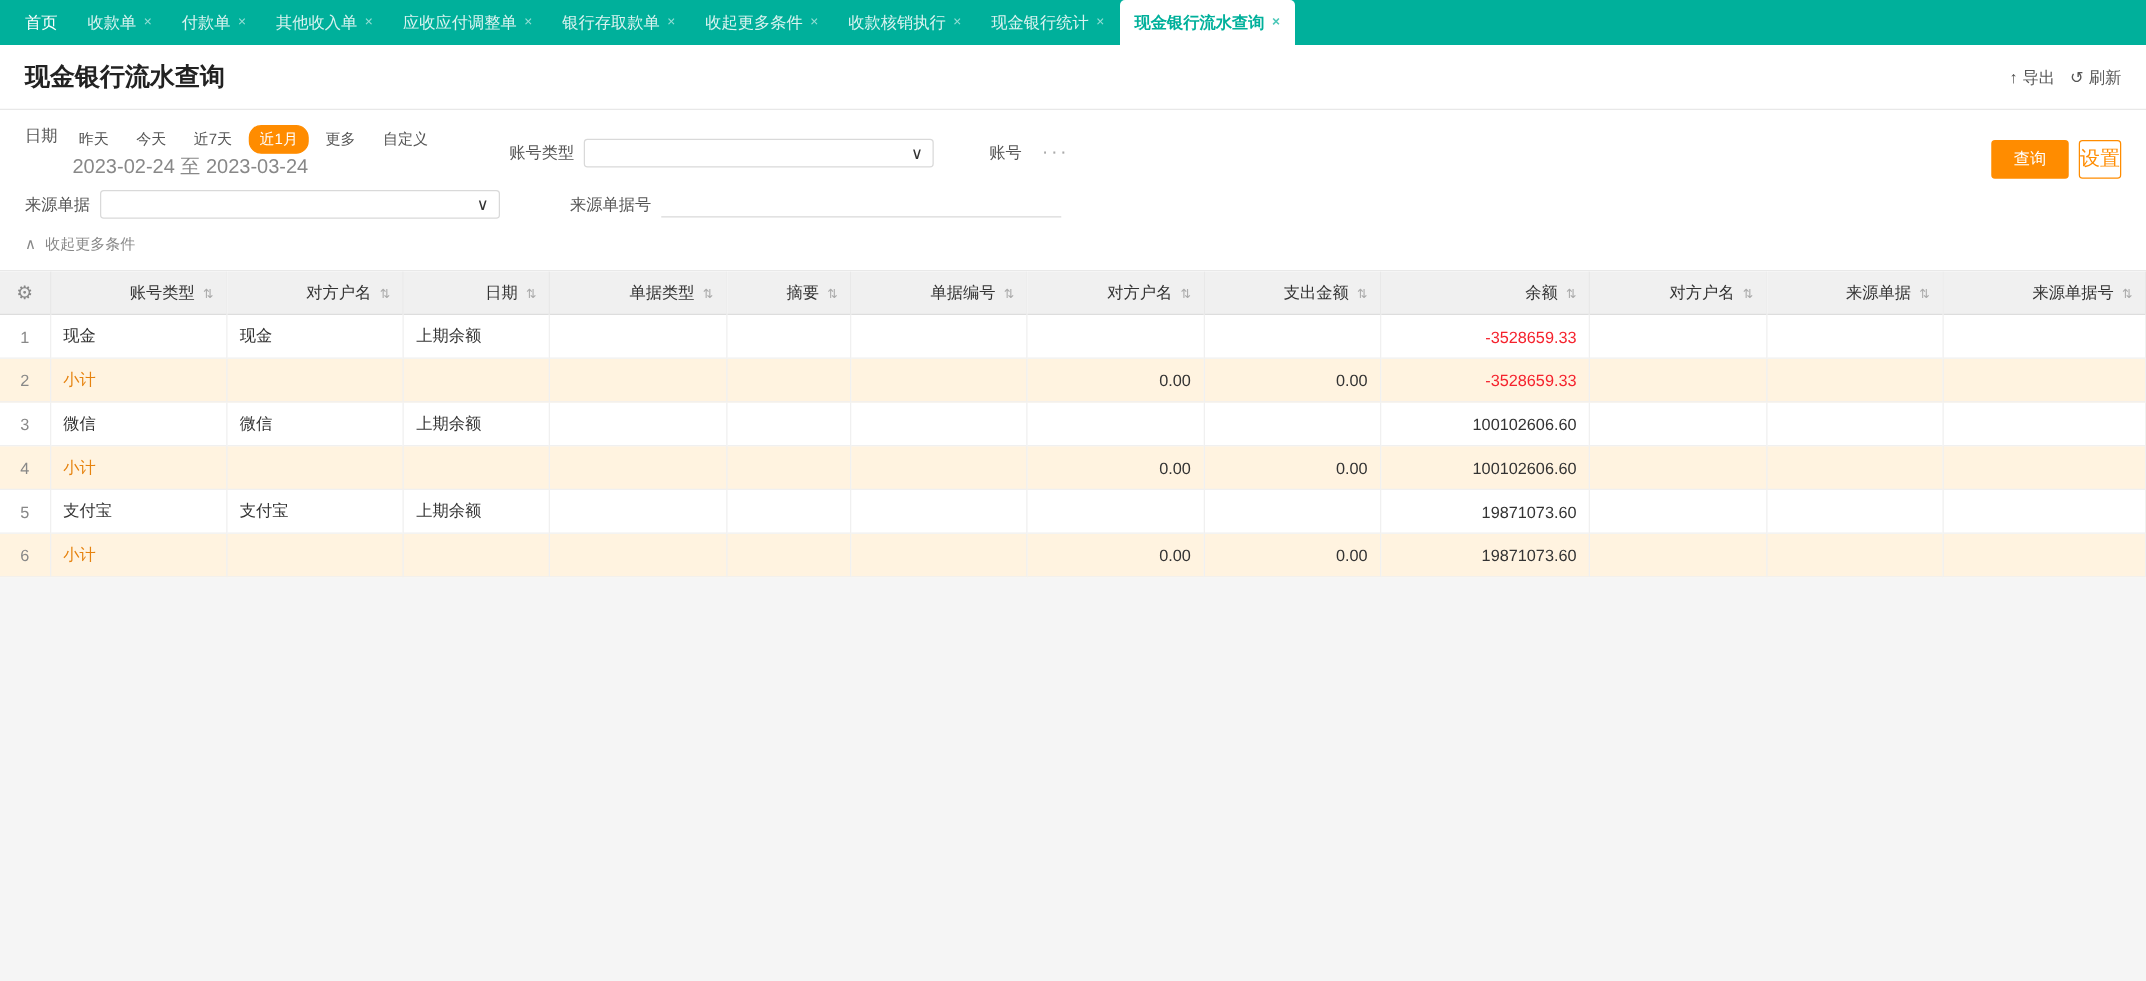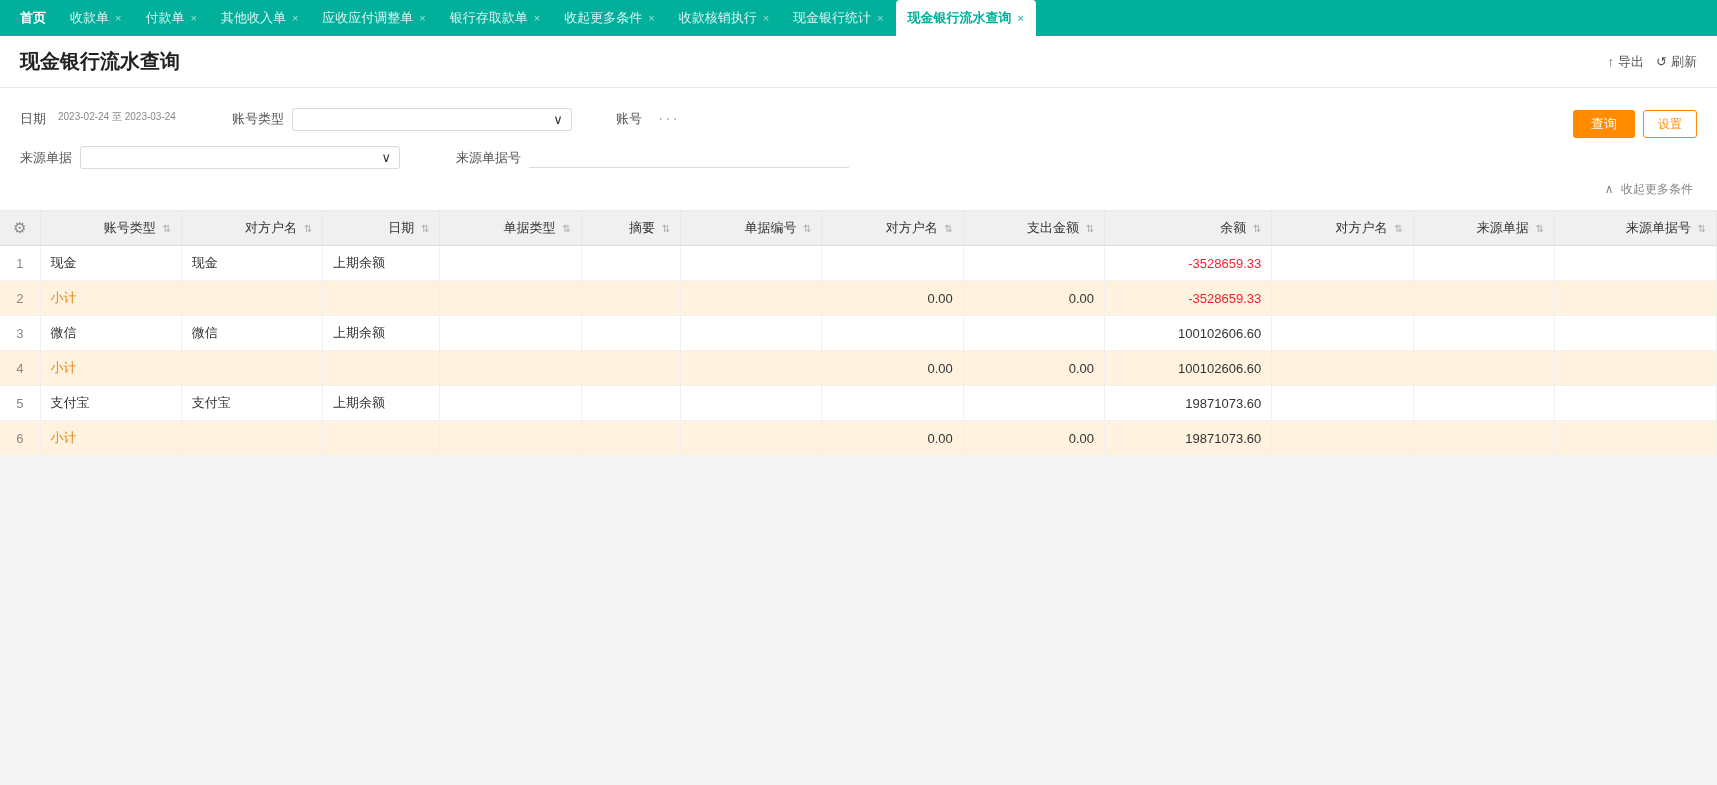--- a/index.html
+++ b/index.html
@@ -21,21 +21,21 @@
       height: 36px;
       color: rgba(255,255,255,0.85);
       font-size: 13px;
       cursor: pointer;
       white-space: nowrap;
       position: relative;
     }
     .nav-tab.home {
       background: transparent;
       color: #fff;
-      font-weight: bold;
+      font-weight: normal;
     }
     .nav-tab.active {
       background: #fff;
       color: #00b09b;
       font-weight: bold;
       border-radius: 4px 4px 0 0;
     }
     .nav-tab .close-x {
       margin-left: 6px;
       font-size: 11px;
@@ -106,21 +106,21 @@
       background: none;
       color: #555;
     }
     .date-btn.active {
       background: #ff8c00;
       color: #fff;
       border-color: #ff8c00;
       border-radius: 10px;
     }
     .date-range-text {
-      font-size: 10px;
+      font-size: 16px;
       color: #888;
       margin-left: 4px;
     }
     .filter-select {
       display: flex;
       align-items: center;
       border: 1px solid #d9d9d9;
       border-radius: 3px;
       padding: 3px 8px;
       min-width: 200px;
@@ -153,26 +153,26 @@
       border-radius: 3px;
       padding: 5px 18px;
       font-size: 13px;
       cursor: pointer;
     }
     .settings-btn {
       background: #fff;
       color: #ff8c00;
       border: 1px solid #ff8c00;
       border-radius: 3px;
-      padding: 4px 14px;
-      font-size: 12px;
+      padding: 4px 0;
+      font-size: 16px;
       cursor: pointer;
     }
     .collapse-bar {
-      text-align: right;
+      text-align: left;
       padding: 4px 0;
       color: #888;
       font-size: 12px;
       cursor: pointer;
     }
     .collapse-bar span { margin-right: 4px; }
 
     
     .table-container {
       background: #fff;
@@ -286,20 +286,28 @@
     </button>
   </div>
 </div>
 
 <div class="filter-area">
   <div class="filter-row">
 
     <div style="display:flex;align-items:flex-start;gap:8px;">
       <span class="filter-label">日期</span>
       <div style="display:flex;flex-direction:column;">
+        <div class="filter-date-btns">
+          <button class="date-btn">昨天</button>
+          <button class="date-btn">今天</button>
+          <button class="date-btn">近7天</button>
+          <button class="date-btn active">近1月</button>
+          <button class="date-btn">更多</button>
+          <button class="date-btn">自定义</button>
+        </div>
         <span class="date-range-text">2023-02-24 至 2023-03-24</span>
       </div>
     </div>
 
     <div style="display:flex;align-items:center;gap:8px;margin-left:40px;">
       <span class="filter-label">账号类型</span>
       <div class="filter-select" style="min-width:280px;">
         <span></span>
         <span>∨</span>
       </div>

